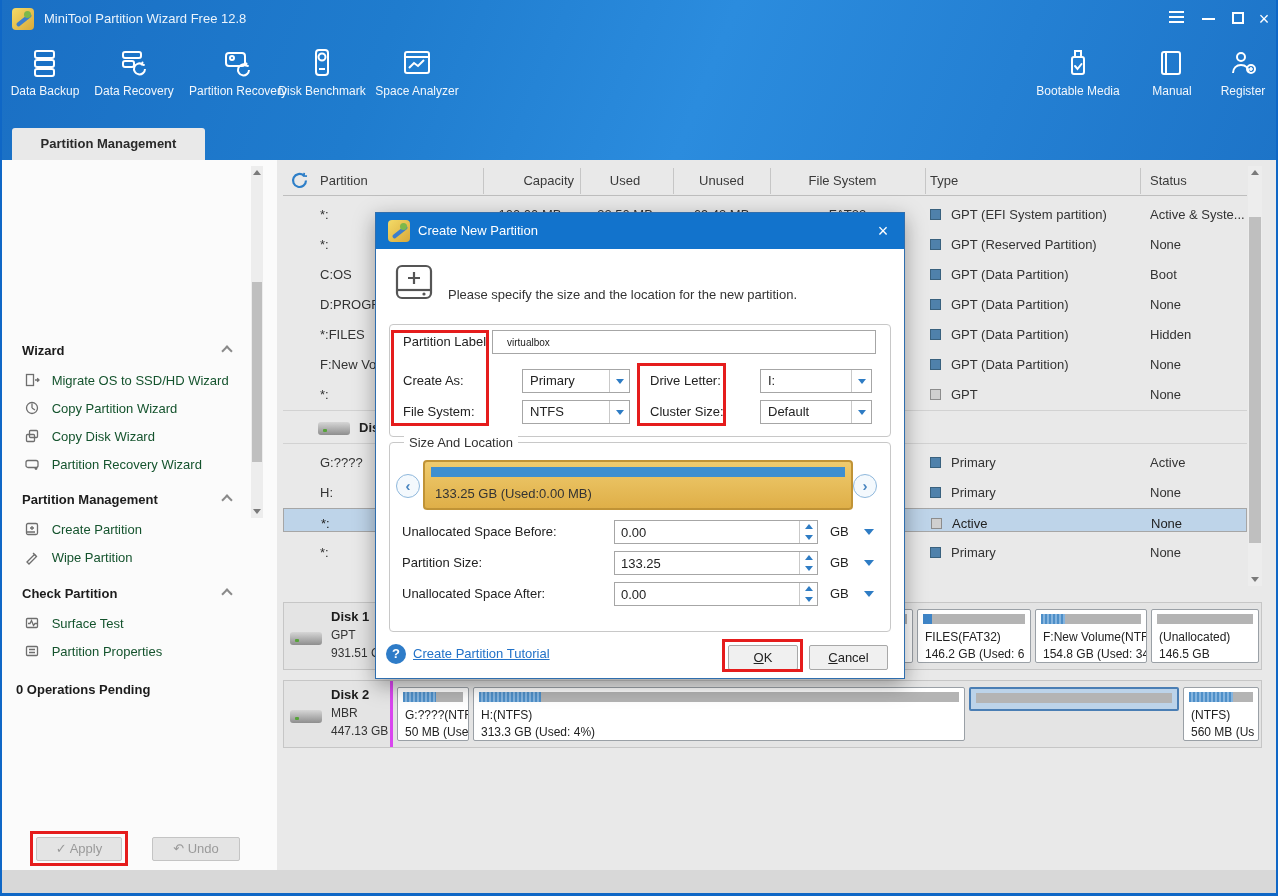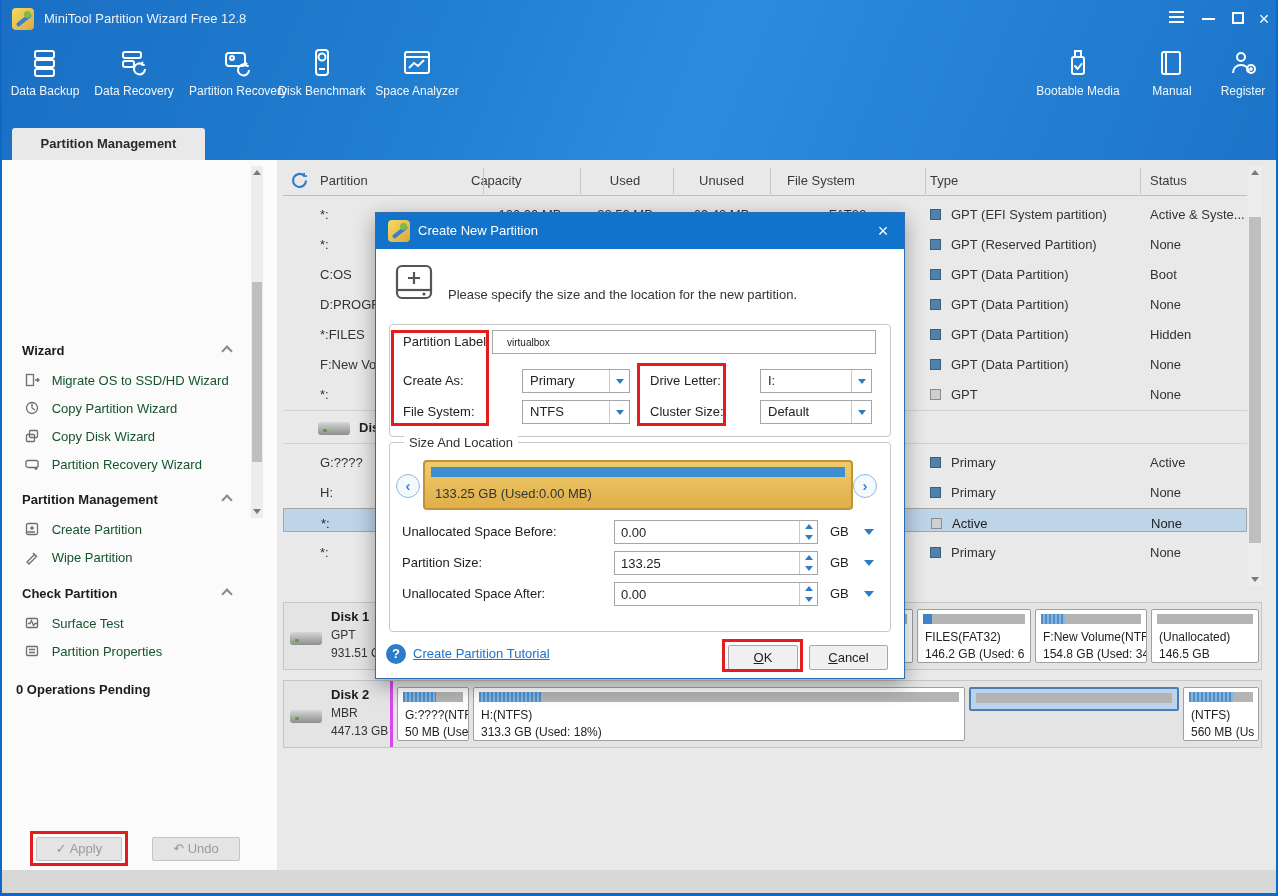--- a/index.html
+++ b/index.html
@@ -353,24 +353,24 @@
   <div style="position:absolute;left:2px;top:870px;width:1274px;height:24px;background:#D8D8D8"></div>
 
   <svg class="refresh" width="19" height="19" viewBox="0 0 19 19">
       <g stroke="#2E7FC8" stroke-width="2.2" fill="none">
         <path d="M16 9.5a6.5 6.5 0 1 1-2.2-4.9"></path>
         <path d="M14.2 1.8l-.3 3.1 3.1.3" stroke-width="1.8"></path>
       </g>
     </svg>
   <div class="thead">
     <span class="th" style="left:37px">Partition</span>
-    <span class="th" style="left:188px;width:94px;text-align:left">Capacity</span>
+    <span class="th" style="left:197px;width:94px;text-align:right">Capacity</span>
     <span class="th" style="left:297px;width:90px;text-align:center">Used</span>
     <span class="th" style="left:390px;width:97px;text-align:center">Unused</span>
-    <span class="th" style="left:504px;width:155px;">File System</span>
+    <span class="th" style="left:482px;width:155px;text-align:center">File System</span>
     <span class="th" style="left:647px">Type</span>
     <span class="th" style="left:867px">Status</span>
     <i class="vline" style="left:200px"></i>
       <i class="vline" style="left:297px"></i>
     <i class="vline" style="left:390px"></i>
       <i class="vline" style="left:487px"></i>
     <i class="vline" style="left:642px"></i>
       <i class="vline" style="left:857px"></i>
   </div>
 
@@ -512,21 +512,21 @@
           <i class="fill dotted" style="width:55%"></i>
         </div>
       <div class="bl1">G:????(NTFS)</div>
       <div class="bl2">50 MB (Use</div>
     </div>
     <div class="block" style="left:189px;width:492px">
       <div class="ubar">
           <i class="fill dotted" style="width:13%"></i>
         </div>
       <div class="bl1">H:(NTFS)</div>
-      <div class="bl2">313.3 GB (Used: 18%)</div>
+      <div class="bl2">313.3 GB (Used: 4%)</div>
     </div>
     <div class="block sel" style="left:685px;width:210px">
       <div class="ubar"></div>
       <div class="bl1">(Unallocated)</div>
 
     </div>
     <div class="block" style="left:899px;width:76px">
       <div class="ubar">
           <i class="fill dotted" style="width:68%"></i>
         </div>

